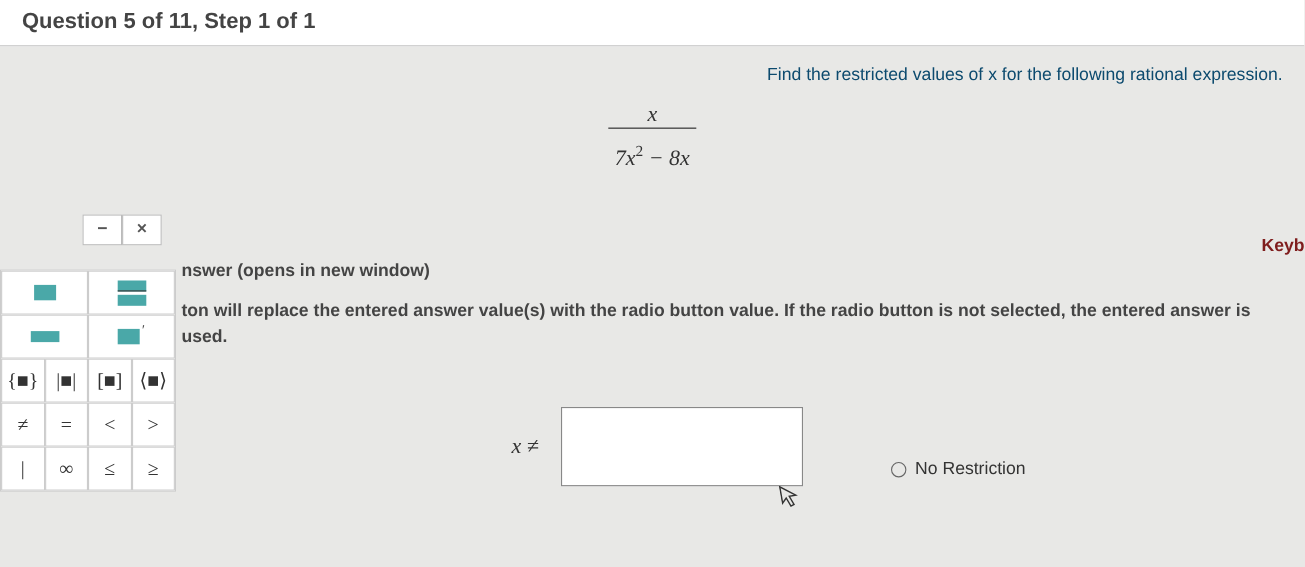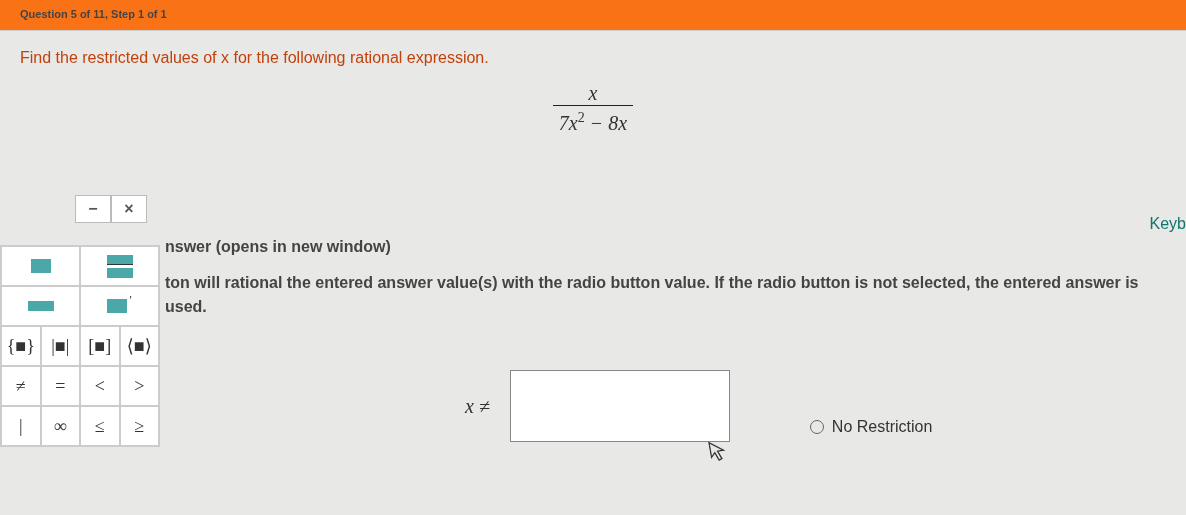--- a/index.html
+++ b/index.html
@@ -8,40 +8,41 @@
     background: #e8e8e6;
     width: 1186px;
     height: 515px;
     overflow: hidden;
     position: relative;
     color: #333;
   }
   .header-bar {
     padding: 8px 20px 10px 20px;
     font-weight: bold;
-    font-size: 11px;
+    font-size: 20px;
     color: #444;
     border-bottom: 1px solid #ccc;
-    background: #f97316;
+    background: #ffffff;
   }
   .prompt {
     padding: 18px 20px 10px 20px;
     font-size: 16px;
-    color: #c2410c;
+    color: #0c4a6e;
+    text-align: right;
   }
   .expression {
     text-align: center;
     font-family: 'Times New Roman', serif;
     font-style: italic;
     font-size: 20px;
     margin-top: 5px;
   }
   .frac { display: inline-block; text-align: center; vertical-align: middle; }
   .frac .num { display:block; padding: 0 6px; }
-  .frac .den { display:block; border-top: 1.2px solid #222; padding: 4px 6px 0 6px; }
+  .frac .den { display:block; border-top: 1.2px solid #222; padding: 14px 6px 0 6px; }
   .sup { font-size: 0.7em; vertical-align: super; font-style: normal;}
   
   .answer-area {
     position: absolute;
     left: 0;
     top: 190px;
     right: 0;
     bottom: 0;
   }
   
@@ -82,21 +83,22 @@
     line-height: 1.5;
     font-weight: bold;
   }
   .instructions p { margin-bottom: 12px; }
   
   .keyb {
     position: absolute;
     right: 0px;
     top: 25px;
     font-size: 16px;
-    color: #0f766e;
+    color: #7f1d1d;
+    font-weight: bold;
   }
   
   .small-ctrl {
     position: absolute;
     left: 75px;
     top: 5px;
     display:flex;
   }
   .small-btn {
     width: 36px; height: 28px;
@@ -210,21 +212,21 @@
     <div class="pal-row">
       <div class="pal-cell">|</div>
       <div class="pal-cell">∞</div>
       <div class="pal-cell">≤</div>
       <div class="pal-cell">≥</div>
     </div>
   </div>
 
   <div class="instructions">
     <p>nswer (opens in new window)</p>
-    <p>ton will rational the entered answer value(s) with the radio button value. If the radio button is not selected, the entered answer is used.</p>
+    <p>ton will replace the entered answer value(s) with the radio button value. If the radio button is not selected, the entered answer is used.</p>
   </div>
 
   <div class="answer-row">
     <span class="xneq">x ≠</span>
     <div class="answer-box"></div>
     <label class="radio-group">
       <span class="radio-circle"></span>
       <span>No Restriction</span>
     </label>
   </div>

